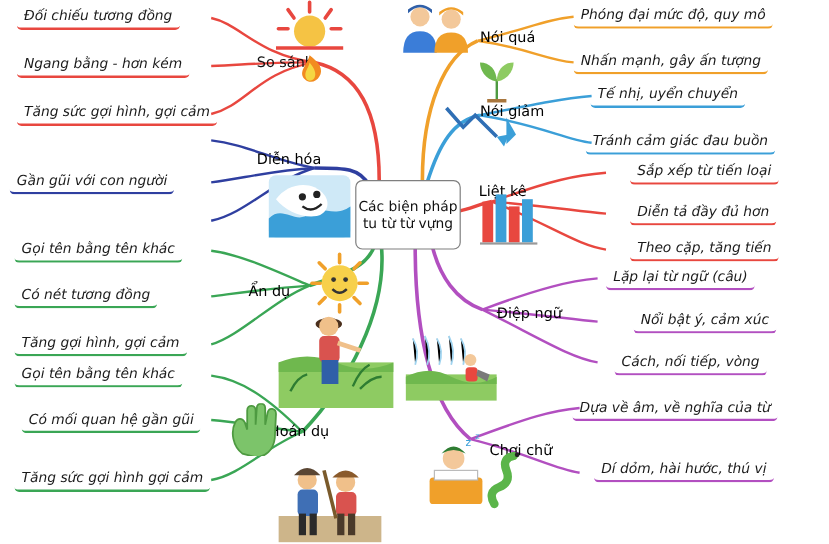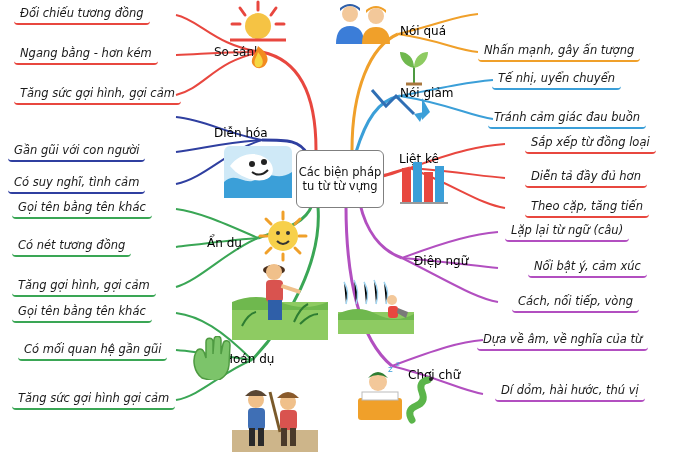--- a/index.html
+++ b/index.html
@@ -258,36 +258,36 @@
   <div class="branch-label" style="left:398px;top:86px;">Nói giảm</div>
   <div class="branch-label" style="left:397px;top:152px;">Liệt kê</div>
   <div class="branch-label" style="left:412px;top:254px;">Điệp ngữ</div>
   <div class="branch-label" style="left:406px;top:368px;">Chơi chữ</div>
 
   <div class="node leaf" style="left:14px;top:4px;border-color:#e8473f;">Đối chiếu tương đồng</div>
   <div class="node leaf" style="left:14px;top:44px;border-color:#e8473f;">Ngang bằng - hơn kém</div>
   <div class="node leaf" style="left:14px;top:84px;border-color:#e8473f;text-align:center;">Tăng sức gợi hình, gợi cảm</div>
 
   <div class="node leaf" style="left:8px;top:141px;border-color:#2f3fa0;">Gần gũi với con người</div>
-  <div class="node leaf" style="left:8px;top:173px;border-color:#2f3fa0;">Có suy nghĩ, tình cảm</div>
 
   <div class="node leaf" style="left:12px;top:198px;border-color:#3aa655;">Gọi tên bằng tên khác</div>
   <div class="node leaf" style="left:12px;top:236px;border-color:#3aa655;">Có nét tương đồng</div>
   <div class="node leaf" style="left:12px;top:276px;border-color:#3aa655;">Tăng gợi hình, gợi cảm</div>
 
   <div class="node leaf" style="left:12px;top:302px;border-color:#3aa655;">Gọi tên bằng tên khác</div>
   <div class="node leaf" style="left:18px;top:340px;border-color:#3aa655;">Có mối quan hệ gần gũi</div>
   <div class="node leaf" style="left:12px;top:389px;border-color:#3aa655;">Tăng sức gợi hình gợi cảm</div>
 
+  <div class="node leaf" style="left:478px;top:3px;border-color:#f0a02a;">Phóng đại mức độ, quy mô</div>
   <div class="node leaf" style="left:478px;top:41px;border-color:#f0a02a;">Nhấn mạnh, gây ấn tượng</div>
 
   <div class="node leaf" style="left:492px;top:69px;border-color:#3b9fd8;">Tế nhị, uyển chuyển</div>
   <div class="node leaf" style="left:488px;top:108px;border-color:#3b9fd8;">Tránh cảm giác đau buồn</div>
 
-  <div class="node leaf" style="left:525px;top:133px;border-color:#e8473f;">Sắp xếp từ đồng loại</div>
+  <div class="node leaf" style="left:525px;top:133px;border-color:#e8473f;">Sắp xếp từ tiến loại</div>
   <div class="node leaf" style="left:525px;top:167px;border-color:#e8473f;">Diễn tả đầy đủ hơn</div>
   <div class="node leaf" style="left:525px;top:197px;border-color:#e8473f;">Theo cặp, tăng tiến</div>
 
   <div class="node leaf" style="left:505px;top:221px;border-color:#b24fc0;">Lặp lại từ ngữ (câu)</div>
   <div class="node leaf" style="left:528px;top:257px;border-color:#b24fc0;">Nổi bật ý, cảm xúc</div>
   <div class="node leaf" style="left:512px;top:292px;border-color:#b24fc0;">Cách, nối tiếp, vòng</div>
 
   <div class="node leaf" style="left:477px;top:330px;border-color:#b24fc0;">Dựa về âm, về nghĩa của từ</div>
   <div class="node leaf" style="left:495px;top:381px;border-color:#b24fc0;">Dí dỏm, hài hước, thú vị</div>
 

